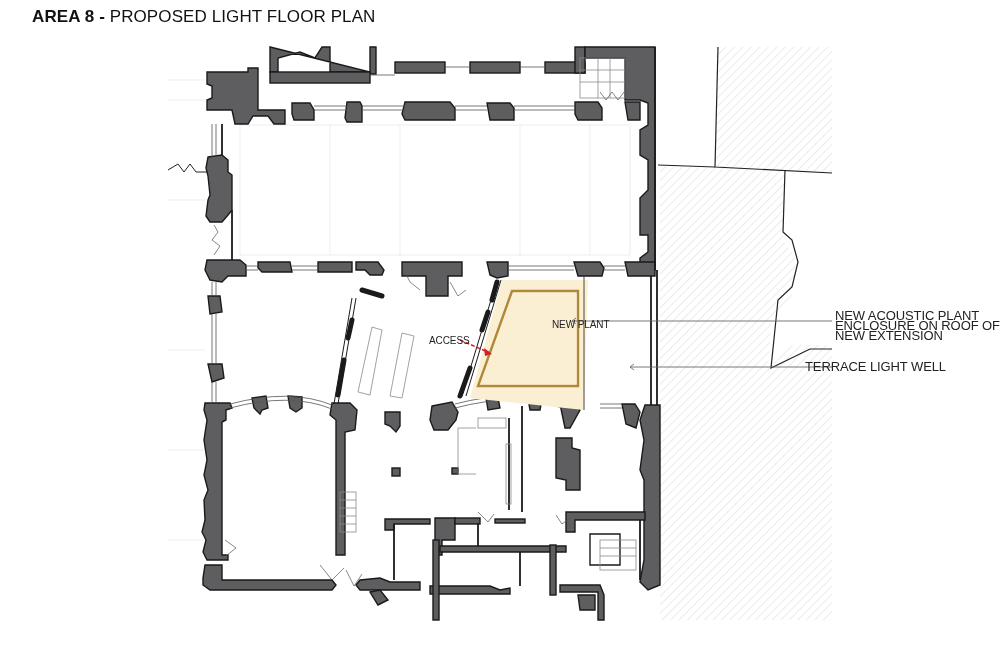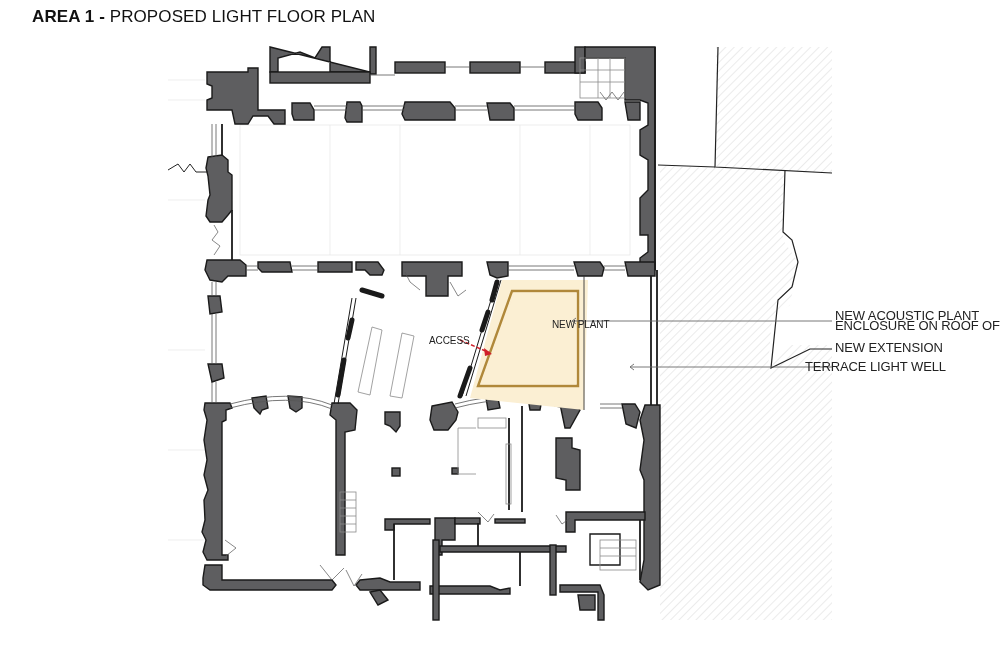--- a/index.html
+++ b/index.html
@@ -8,21 +8,21 @@
     .title .bold { font-weight: bold; }
     .title .rest { font-weight: normal; }
     svg.plan { position: absolute; left: 0; top: 0; }
     .lbl { position: absolute; font-size: 10px; color: #222; line-height: 9.6px; white-space: nowrap; text-transform: uppercase; letter-spacing: -0.1px; }
     .lbl-small { font-size: 13px; }
   </style>
 </head>
 <body>
 
 <div class="title">
-  <span class="bold">AREA 1 -</span><span class="rest"> PROPOSED LIGHT FLOOR PLAN</span>
+  <span class="bold">AREA 8 -</span><span class="rest"> PROPOSED LIGHT FLOOR PLAN</span>
 </div>
 
 <svg class="plan" width="1000" height="666" viewBox="0 0 1000 666" xmlns="http://www.w3.org/2000/svg">
   <defs>
     <pattern id="hatch" patternUnits="userSpaceOnUse" width="6" height="6" patternTransform="rotate(45)">
       <line x1="0" y1="0" x2="0" y2="6" stroke="#e2e2e2" stroke-width="1.4"></line>
     </pattern>
   </defs>
 
   <g>
@@ -231,14 +231,14 @@
     <polyline points="576,318 572,321 576,324"></polyline>
     <line x1="630" y1="367" x2="832" y2="367"></line>
     <polyline points="634,364 630,367 634,370"></polyline>
   </g>
 </svg>
 
 <div class="lbl" style="left:429px; top:336px;">ACCESS</div>
 <div class="lbl" style="left:516px; top:320px;margin-left:36px;">NEW PLANT</div>
 <div class="lbl lbl-small" style="left:835px; top:311px;">NEW ACOUSTIC PLANT</div>
 <div class="lbl lbl-small" style="left:835px; top:321px;">ENCLOSURE ON ROOF OF</div>
-<div class="lbl lbl-small" style="left:835px; top:343px;">NEW EXTENSION</div>
+<div class="lbl lbl-small" style="left:835px; top:331px;">NEW EXTENSION</div>
 <div class="lbl lbl-small" style="left:805px; top:362px;">TERRACE LIGHT WELL</div>
 
 </body></html>

